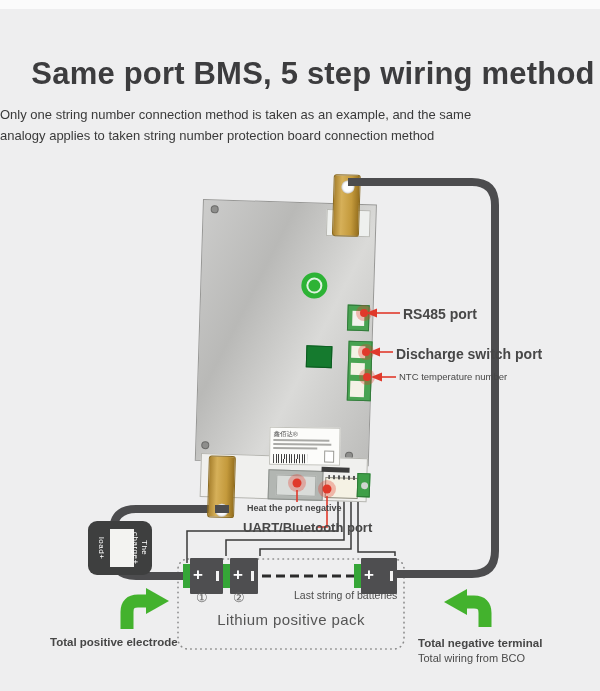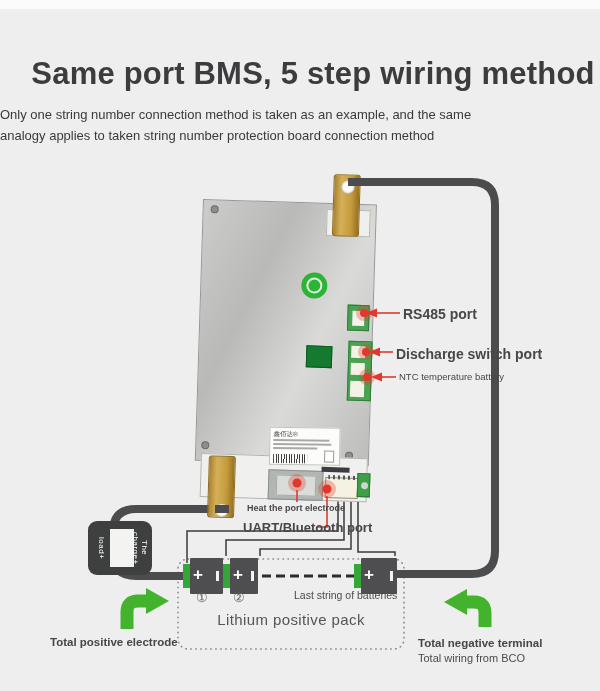--- a/index.html
+++ b/index.html
@@ -178,20 +178,20 @@
     <path d="M327,496 V527 H317" fill="none" stroke="#e0392b" stroke-width="1.6"></path>
 
     <path d="M127,629 V612 Q127,601 138,601 H146" fill="none" stroke="#43b22d" stroke-width="13"></path>
     <polygon points="146,588 146,614 169,601" fill="#43b22d"></polygon>
     <path d="M485,627 V613 Q485,602 474,602 H467" fill="none" stroke="#43b22d" stroke-width="13"></path>
     <polygon points="467,589 467,615 444,602" fill="#43b22d"></polygon>
   </svg>
 
   <div class="abs callout c485">RS485 port</div>
   <div class="abs callout cdis">Discharge switch port</div>
-  <div class="abs callout cntc">NTC temperature battery</div>
-  <div class="abs callout cheat">Heat the port electrode</div>
+  <div class="abs callout cntc">NTC temperature number</div>
+  <div class="abs callout cheat">Heat the port negative</div>
   <div class="abs callout cuart">UART/Bluetooth port</div>
 
   <div class="abs fpos">Total positive electrode</div>
   <div class="abs fneg">Total negative terminal</div>
   <div class="abs fnegsub">Total wiring from BCO</div>
 </div>
 
 </body></html>

